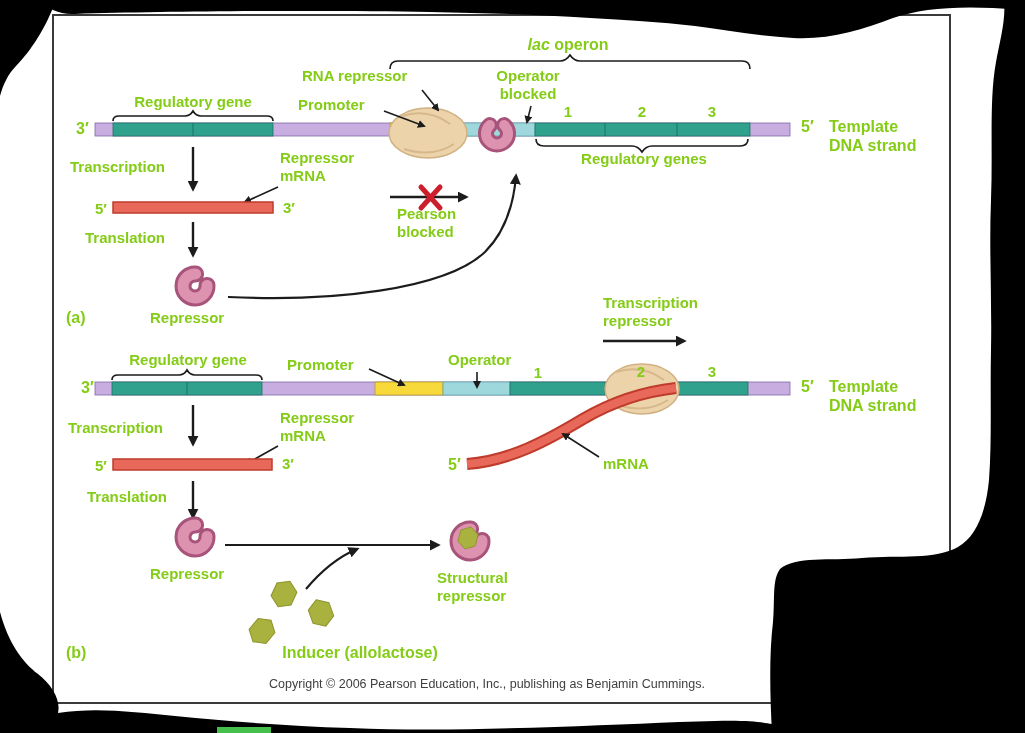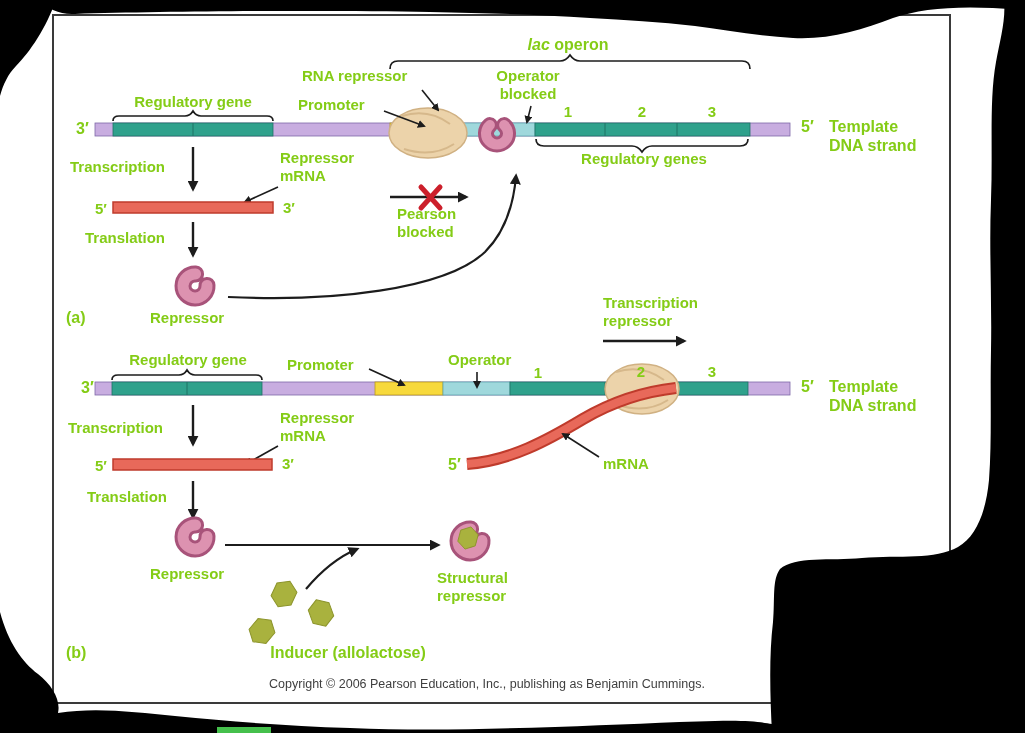--- a/index.html
+++ b/index.html
@@ -205,18 +205,18 @@
 <div class="lbl" style="left:95px;top:457px">5′</div>
 <div class="lbl" style="left:282px;top:455px">3′</div>
 <div class="lbl b16" style="left:448px;top:455px">5′</div>
 <div class="lbl" style="left:603px;top:455px">mRNA</div>
 <div class="lbl" style="left:87px;top:488px">Translation</div>
 <div class="lbl" style="left:150px;top:565px">Repressor</div>
 <div class="lbl" style="left:437px;top:569px">
   <div>Structural</div>
   <div>repressor</div>
 </div>
-<div class="lbl b16 ctr" style="left:348px;top:643px">Inducer (allolactose)</div>
+<div class="lbl b16 ctr" style="left:360px;top:643px">Inducer (allolactose)</div>
 <div class="lbl b16" style="left:66px;top:643px">(b)</div>
 
 <div class="lbl cpy ctr" style="left:487px;top:677px">Copyright © 2006 Pearson Education, Inc., publishing as Benjamin Cummings.</div>
 
 </div>
 
 </body></html>

